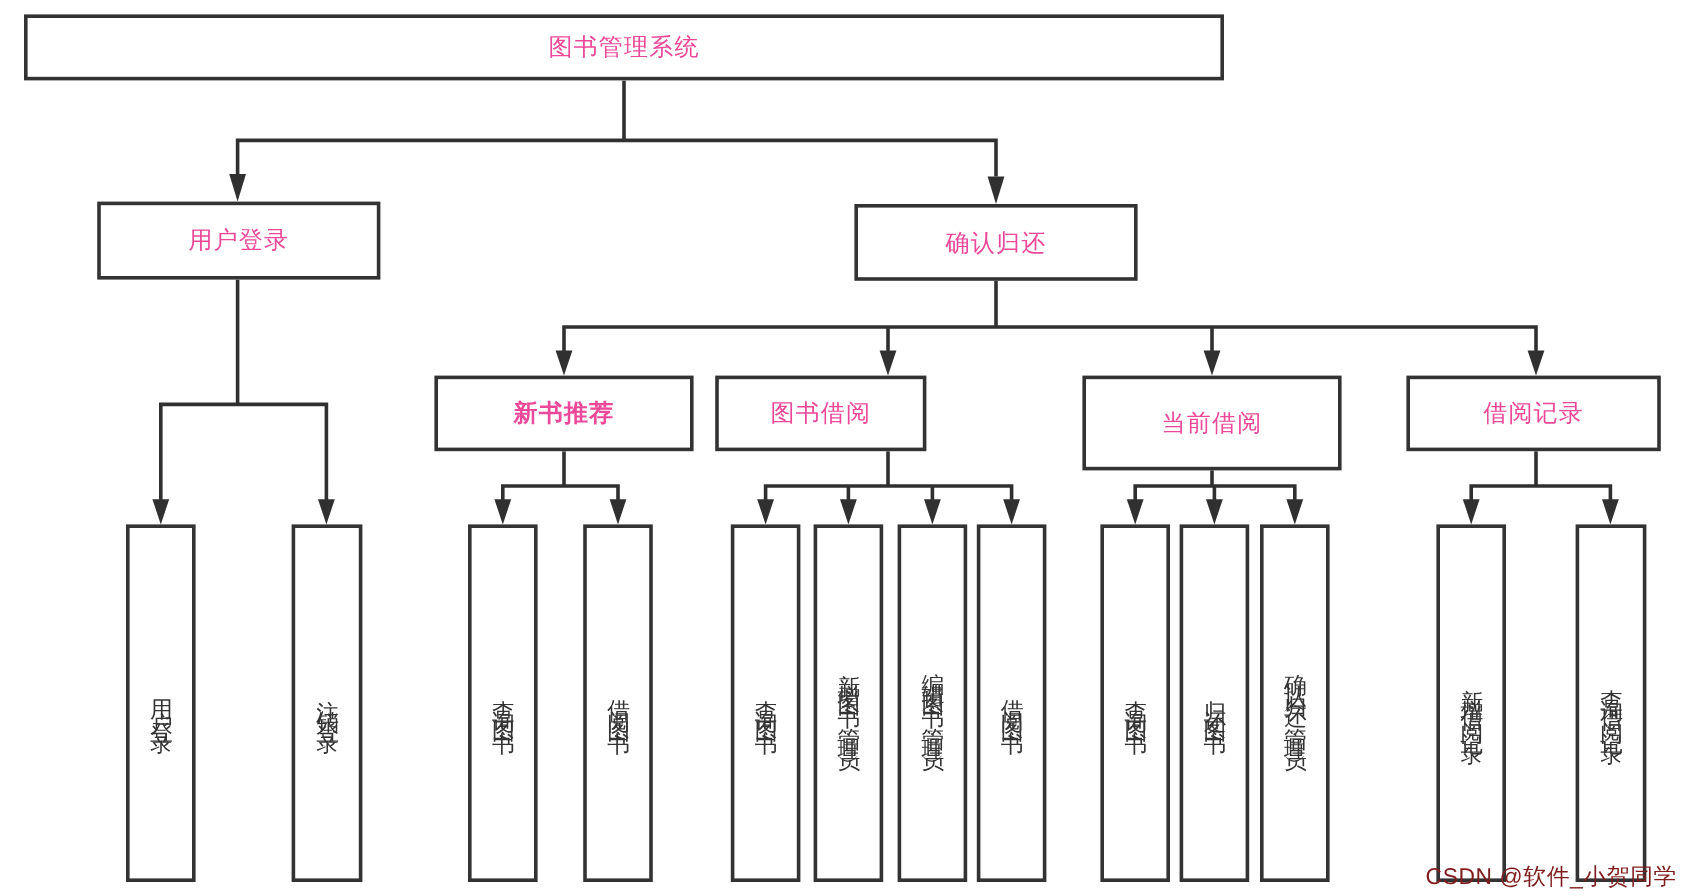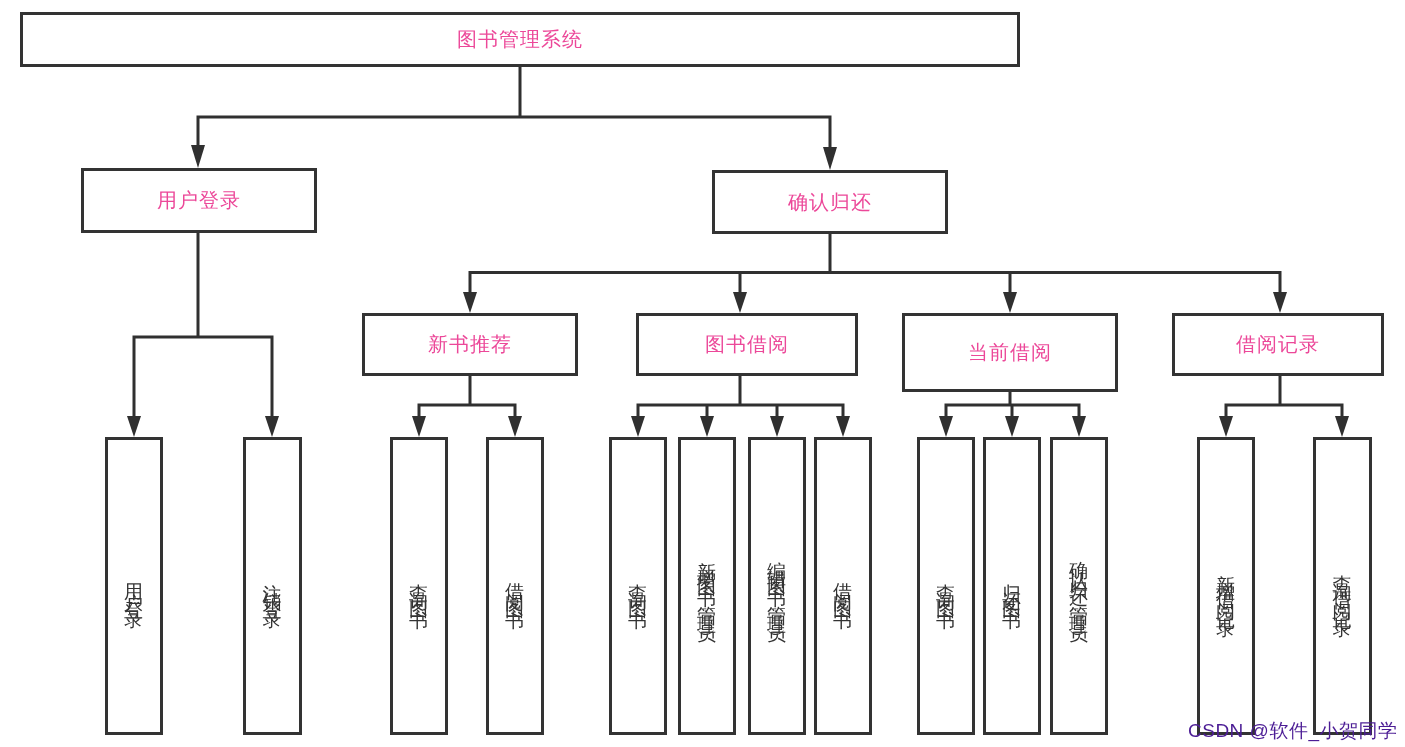--- a/index.html
+++ b/index.html
@@ -50,21 +50,21 @@
     font-size: 19px;
     letter-spacing: 9px;
     line-height: 1;
     color: #333333;
   }
   .watermark {
     position: absolute;
     left: 1188px;
     top: 718px;
     font-size: 19px;
-    color: #4c1d95;
+    color: #7f1d1d;
     letter-spacing: 0.5px;
     white-space: nowrap;
   }
 </style>
 </head>
 <body>
 
 <div id="canvas">
 
   <svg id="connectors" width="1405" height="747" viewBox="0 0 1405 747">
@@ -128,24 +128,24 @@
     <span>图书管理系统</span>
   </div>
 
   <div class="node" style="left:81px; top:168px; width:236px; height:65px;">
     <span>用户登录</span>
   </div>
   <div class="node" style="left:712px; top:170px; width:236px; height:64px;">
     <span>确认归还</span>
   </div>
 
-  <div class="node" style="left:362px; top:313px; width:216px; height:63px;">
+  <div class="node" style="left:362px; top:313px; width:216px; height:63px;font-weight:bold;">
     <span>新书推荐</span>
   </div>
-  <div class="node" style="left:636px; top:313px; width:222px; height:63px;">
+  <div class="node" style="left:596px; top:313px; width:176px; height:63px;">
     <span>图书借阅</span>
   </div>
   <div class="node" style="left:902px; top:313px; width:216px; height:79px;">
     <span>当前借阅</span>
   </div>
   <div class="node" style="left:1172px; top:313px; width:212px; height:63px;">
     <span>借阅记录</span>
   </div>
 
   <div class="leaf" style="left:105px; top:437px; width:58px; height:298px;">

